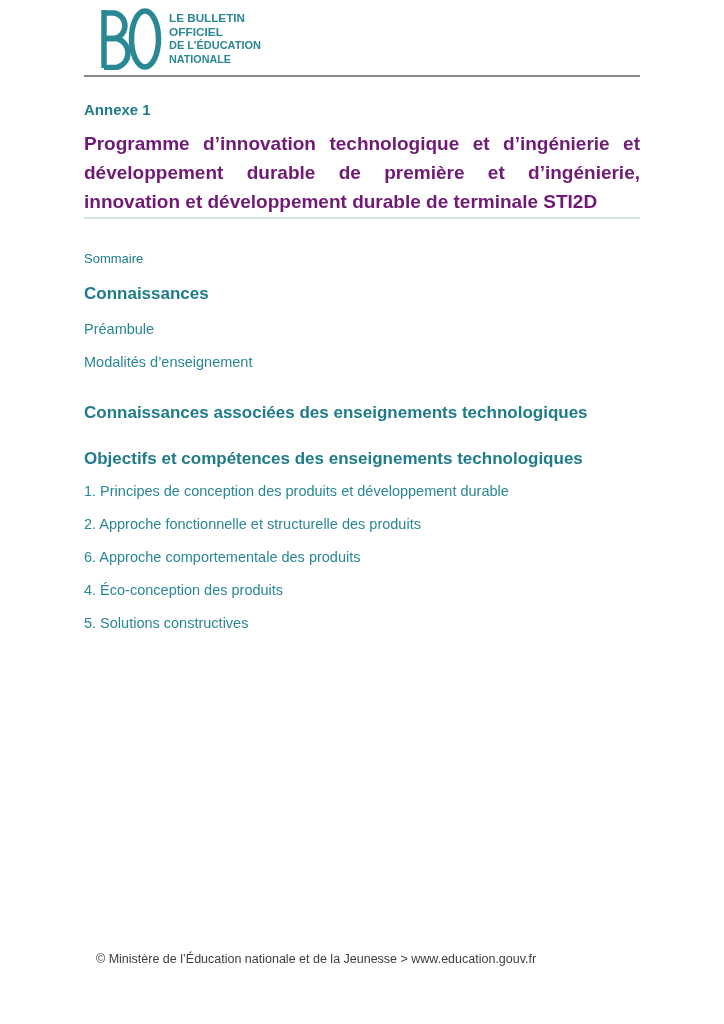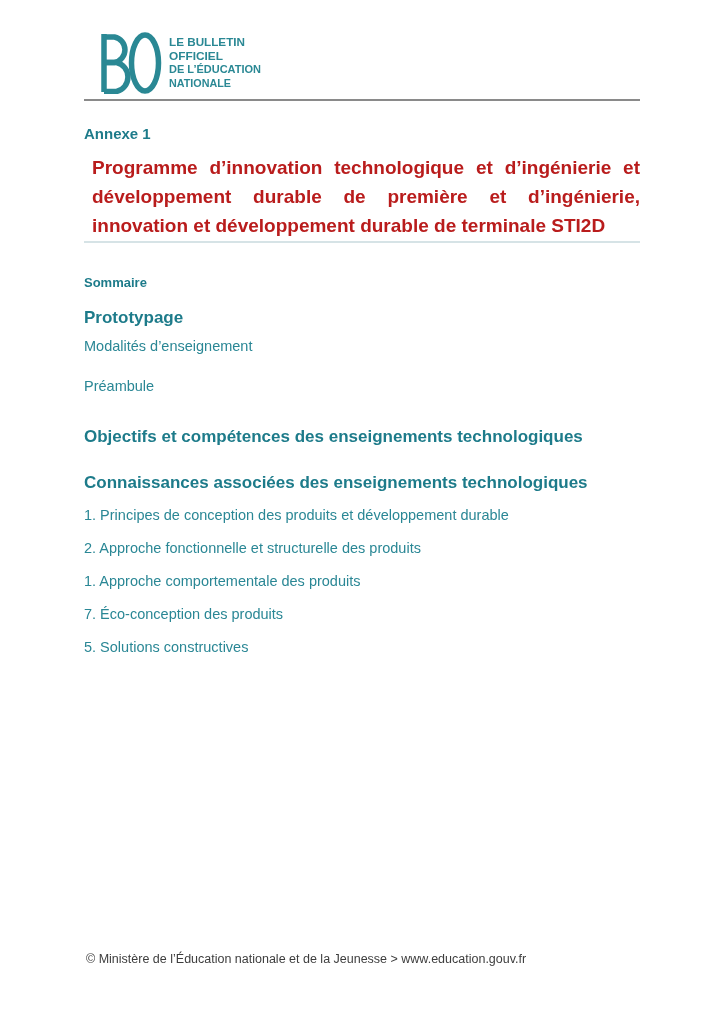--- a/index.html
+++ b/index.html
@@ -12,55 +12,55 @@
     position: relative;
     overflow: hidden;
   }
   .page {
     position: absolute;
     inset: 0;
     padding: 0 84px;
   }
   
   .logo {
-    margin: 32px 0 0 13px;
+    margin: 8px 0 0 13px;
     width: 170px;
     height: 62px;
   }
   .rule-dark {
     border: none;
     border-top: 2px solid #8a8a8a;
     margin: 5px 0 0 0;
   }
   
   .annexe {
     margin: 23px 0 0 0;
     font-size: 15px;
     font-weight: bold;
     line-height: 20px;
     color: #1d7b8a;
   }
   .doc-title {
-    margin: 9px 0 0 8px;
+    margin: 9px 0 0 0;
     font-size: 19px;
     font-weight: bold;
-    color: #b91c1c;
+    color: #701a75;
   }
   .tline { display: block; line-height: 29px; }
   .tline.just { text-align: justify; text-align-last: justify; }
   .rule-light {
     border: none;
     border-top: 2px solid #d6e3e6;
     margin: 1px 0 0 0;
   }
   
   .sommaire {
     margin: 30px 0 0 0;
     font-size: 13px;
-    font-weight: bold;
+    font-weight: normal;
     line-height: 20px;
     color: #1d7b8a;
   }
   .toc-heading {
     margin: 13px 0 0 0;
     font-size: 17px;
     font-weight: bold;
     line-height: 24px;
     color: #1d7b8a;
   }
@@ -71,21 +71,21 @@
     line-height: 33px;
     color: #2a8795;
   }
   .toc-item.first { margin-top: 7px; }
   .toc-item.first-numbered { margin-top: 4px; }
   .jline { display: block; text-align: justify; text-align-last: justify; }
   .pline { display: block; }
   
   .footer-text {
     position: absolute;
-    left: 86px;
+    left: 96px;
     top: 950px;
     margin: 0;
     font-size: 12.5px;
     line-height: 18px;
     color: #3d3d3d;
   }
 </style>
 </head>
 <body>
 
@@ -118,37 +118,37 @@
     <h1 class="doc-title">
       <span class="tline just">Programme d’innovation technologique et d’ingénierie et</span>
       <span class="tline just">développement durable de première et d’ingénierie,</span>
       <span class="tline">innovation et développement durable de terminale STI2D</span>
     </h1>
 
     <hr class="rule-light">
 
     <p class="sommaire">Sommaire</p>
 
-    <h2 class="toc-heading">Prototypage</h2>
+    <h2 class="toc-heading">Connaissances</h2>
+
+    <p class="toc-item first">Préambule</p>
 
     <p class="toc-item">Modalités d’enseignement</p>
-
-    <p class="toc-item first">Préambule</p>
 
     <p class="toc-item">
     </p>
 
+    <h2 class="toc-heading spaced">Connaissances associées des enseignements technologiques</h2>
+
     <h2 class="toc-heading spaced">Objectifs et compétences des enseignements technologiques</h2>
-
-    <h2 class="toc-heading spaced">Connaissances associées des enseignements technologiques</h2>
 
     <p class="toc-item first-numbered">1. Principes de conception des produits et développement durable</p>
     <p class="toc-item">2. Approche fonctionnelle et structurelle des produits</p>
-    <p class="toc-item">1. Approche comportementale des produits</p>
-    <p class="toc-item">7. Éco-conception des produits</p>
+    <p class="toc-item">6. Approche comportementale des produits</p>
+    <p class="toc-item">4. Éco-conception des produits</p>
     <p class="toc-item">5. Solutions constructives</p>
 
   </main>
 
   <footer>
     <p class="footer-text">© Ministère de l’Éducation nationale et de la Jeunesse &gt; www.education.gouv.fr</p>
   </footer>
 
 </div>
 

